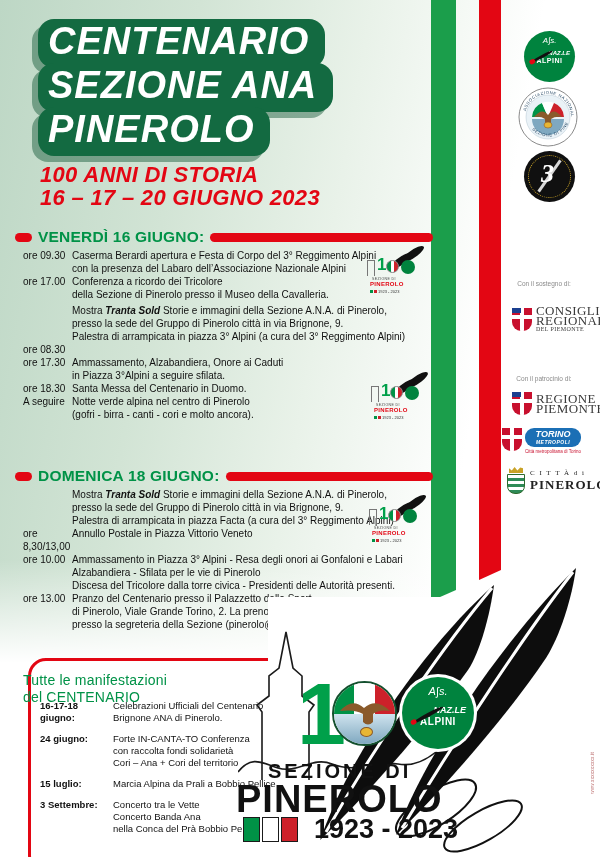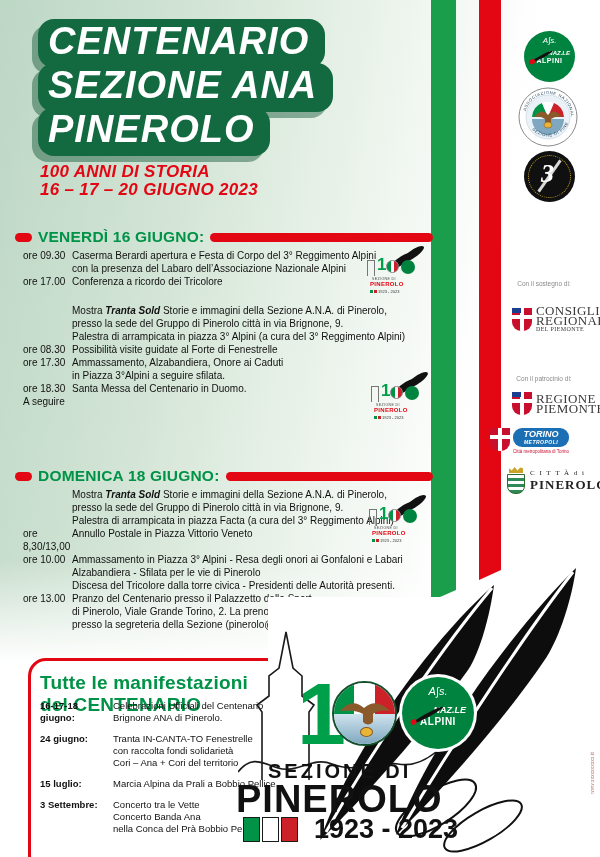--- a/index.html
+++ b/index.html
@@ -16,21 +16,21 @@
   .stripe-green{left:431px;width:25px;height:601px;background:#1b9e4b;
     clip-path:polygon(0 0,100% 0,100% calc(100% - 11px),0 100%);}
   .stripe-red{left:479px;width:22px;height:580px;background:#e30613;
     clip-path:polygon(0 0,100% 0,100% calc(100% - 10px),0 100%);}
   
   .title{position:absolute;left:38px;top:24px;z-index:2;}
   .title-line{display:table;background:#136a41;color:#fff;font-weight:bold;font-style:italic;
     font-size:38px;line-height:1;letter-spacing:1px;padding:3px 16px 8px 10px;border-radius:16px;
     margin-top:-5px;box-shadow:-6px 6px 0 rgba(15,84,50,0.45);white-space:nowrap;}
   .subtitle{position:absolute;left:40px;top:163px;z-index:2;color:#e30613;font-weight:bold;
-    font-style:italic;font-size:17px;line-height:1.05;letter-spacing:0.3px;white-space:nowrap;}
+    font-style:italic;font-size:22px;line-height:1.05;letter-spacing:0.3px;white-space:nowrap;}
   
   .section{position:absolute;left:15px;width:418px;z-index:2;}
   .s1{top:228px}.s2{top:304px}.s3{top:467px}
   .sec-head{display:flex;align-items:center;margin-bottom:3px;}
   .sec-dot{width:17px;height:9px;border-radius:5px;background:#e30613;flex:none;margin-right:6px;}
   .sec-title{color:#009247;font-weight:bold;font-size:15.5px;letter-spacing:0.2px;white-space:nowrap;}
   .sec-bar{flex:1;height:9px;border-radius:5px;background:#e30613;margin-left:6px;}
   .sec-row{display:flex;font-size:10px;line-height:13px;}
   .sec-time{width:57px;flex:none;padding-left:8px;}
   .sec-lines{flex:1;}
@@ -69,21 +69,21 @@
   .terzo-num{position:absolute;left:17px;top:8px;color:#fff;font-family:"Liberation Serif",serif;
     font-weight:bold;font-style:italic;font-size:26px;}
   .terzo-axe{position:absolute;left:24px;top:6px;width:3px;height:38px;background:#d8d8d8;transform:rotate(35deg);}
   .sponsor{position:absolute;display:flex;align-items:center;z-index:2;}
   .shield{width:20px;height:23px;background:#c8102e;border-radius:0 0 9px 9px;position:relative;flex:none;overflow:hidden;}
   .shield::before{content:"";position:absolute;left:0;top:7px;width:100%;height:4px;background:#fff;}
   .shield::after{content:"";position:absolute;left:8px;top:0;width:4px;height:100%;background:#fff;}
   .shield .chief{position:absolute;left:0;top:0;width:9px;height:5px;background:#1b3f8f;z-index:1;}
   .sp-consiglio{left:512px;top:306px;}
   .sp-regione{left:512px;top:392px;}
-  .sp-torino{left:490px;top:428px;align-items:flex-start;}
+  .sp-torino{left:502px;top:428px;align-items:flex-start;}
   .sp-pinerolo{left:506px;top:467px;}
   .sp-text{margin-left:4px;font-family:"Liberation Serif",serif;color:#3a3a3a;}
   .sp-text .l1{font-size:13px;letter-spacing:0.4px;line-height:10px;}
   .sp-text .l3{font-size:6px;letter-spacing:0.4px;line-height:7px;}
   .tor-col{margin-left:3px;}
   .tor-pill{width:56px;height:19px;background:#1b6fb5;border-radius:9px;color:#fff;text-align:center;
     font-style:italic;font-weight:bold;font-size:9px;line-height:11px;padding-top:1px;}
   .tor-pill .sub{font-size:5px;line-height:5px;letter-spacing:0.5px;display:block;}
   .tor-cap{font-size:4.5px;color:#c8102e;margin-top:2px;white-space:nowrap;}
   .crest{width:20px;height:28px;flex:none;position:relative;}
@@ -91,22 +91,22 @@
     clip-path:polygon(0 100%,0 20%,20% 60%,40% 0,60% 60%,80% 10%,100% 20%,100% 100%);}
   .crest .body{position:absolute;left:1px;top:7px;width:18px;height:20px;border:1px solid #2e6b2e;
     border-radius:0 0 8px 8px;background:repeating-linear-gradient(to bottom,#fff 0 3px,#2e8b57 3px 6px);}
   .pin-text{margin-left:4px;font-family:"Liberation Serif",serif;color:#222;}
   .pin-text .l1{font-size:7px;letter-spacing:1.5px;}
   .pin-text .l2{font-size:13px;letter-spacing:1px;font-weight:bold;}
   
   .cover{position:absolute;left:268px;top:597px;width:332px;height:260px;background:#fff;z-index:3;}
   .events-box{position:absolute;left:28px;top:658px;width:556px;height:215px;
     border:3px solid #e30613;border-radius:18px;z-index:2;}
-  .events-title{position:absolute;left:40px;top:672px;z-index:3;color:#009247;
-    font-weight:bold;font-size:19px;line-height:1.18;letter-spacing:0.2px;}
+  .events-title{position:absolute;left:23px;top:672px;z-index:3;color:#009247;
+    font-weight:normal;font-size:14px;line-height:1.18;letter-spacing:0.2px;}
   .events-items{position:absolute;left:40px;top:700px;width:250px;z-index:3;}
   .event-item{display:flex;font-size:9.5px;line-height:12px;margin-bottom:9px;}
   .event-date{width:73px;flex:none;font-weight:bold;}
   .event-lines{flex:1;}
   .tower-svg{position:absolute;left:238px;top:612px;z-index:5;}
   .feathers-svg{position:absolute;left:318px;top:540px;z-index:6;}
   .one-big{position:absolute;left:297px;top:670px;z-index:7;color:#00a04a;
     font-size:88px;font-weight:bold;line-height:1;}
   .eagle-circle{position:absolute;left:332px;top:681px;width:65px;height:65px;border-radius:50%;
     background:#fff;border:2px solid #14502e;z-index:7;overflow:hidden;}
@@ -161,53 +161,57 @@
           <div class="sec-time">ore 09.30</div>
           <div class="sec-lines">
             <div><span>Caserma Berardi apertura e Festa di Corpo del 3° Reggimento Alpini</span></div>
             <div><span>con la presenza del Labaro dell’Associazione Nazionale Alpini</span></div>
           </div>
         </div>
         <div class="sec-row">
           <div class="sec-time">ore 17.00</div>
           <div class="sec-lines">
             <div><span>Conferenza a ricordo dei Tricolore</span></div>
+            <div><span>della Sezione di Pinerolo presso il Museo della Cavalleria.</span></div>
           </div>
         </div>
       </div>
       <div class="section s2">
         <div class="sec-row">
           <div class="sec-time"></div>
           <div class="sec-lines">
             <div><span>Mostra </span><span class="b">Tranta Sold</span><span> Storie e immagini della Sezione A.N.A. di Pinerolo,</span></div>
             <div><span>presso la sede del Gruppo di Pinerolo città in via Brignone, 9.</span></div>
             <div><span>Palestra di arrampicata in piazza 3° Alpini (a cura del 3° Reggimento Alpini)</span></div>
           </div>
         </div>
         <div class="sec-row">
           <div class="sec-time">ore 08.30</div>
           <div class="sec-lines">
-            <div><span>Possibilità visite guidate al Forte di Fenestrelle</span></div>
           </div>
         </div>
         <div class="sec-row">
           <div class="sec-time">ore 17.30</div>
           <div class="sec-lines">
             <div><span>Ammassamento, Alzabandiera, Onore ai Caduti</span></div>
             <div><span>in Piazza 3°Alpini a seguire sfilata.</span></div>
           </div>
         </div>
         <div class="sec-row">
           <div class="sec-time">ore 18.30</div>
           <div class="sec-lines">
             <div><span>Santa Messa del Centenario in Duomo.</span></div>
           </div>
         </div>
         <div class="sec-row">
           <div class="sec-time">A seguire</div>
+          <div class="sec-lines">
+            <div><span>Notte verde alpina nel centro di Pinerolo</span></div>
+            <div><span>(gofri - birra - canti - cori e molto ancora).</span></div>
+          </div>
         </div>
       </div>
       <div class="section s3">
         <div class="sec-head">
           <div class="sec-dot"></div>
           <div class="sec-title">DOMENICA 18 GIUGNO:</div>
           <div class="sec-bar"></div>
         </div>
         <div class="sec-row">
           <div class="sec-time"></div>
@@ -370,21 +374,21 @@
       <div class="event-item">
         <div class="event-date">16-17-18 giugno:</div>
         <div class="event-lines">
           <div>Celebrazioni Ufficiali del Centenario</div>
           <div>Brignone ANA di Pinerolo.</div>
         </div>
       </div>
       <div class="event-item">
         <div class="event-date">24 giugno:</div>
         <div class="event-lines">
-          <div>Tranta IN-CANTA-TO  Fenestrelle</div>
+          <div>Forte IN-CANTA-TO  Conferenza</div>
           <div>con raccolta fondi solidarietà</div>
           <div>Cori – Ana + Cori del territorio</div>
         </div>
       </div>
       <div class="event-item">
         <div class="event-date">15 luglio:</div>
         <div class="event-lines">
           <div>Marcia Alpina da Prali a Bobbio Pellice</div>
         </div>
       </div>

